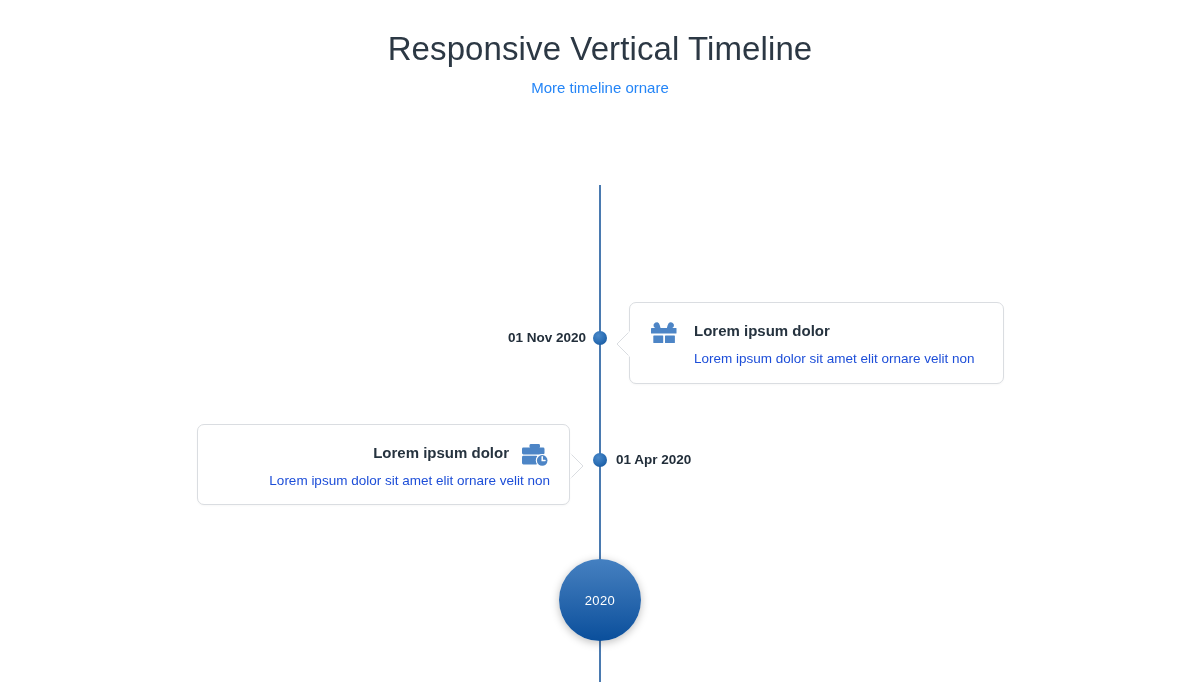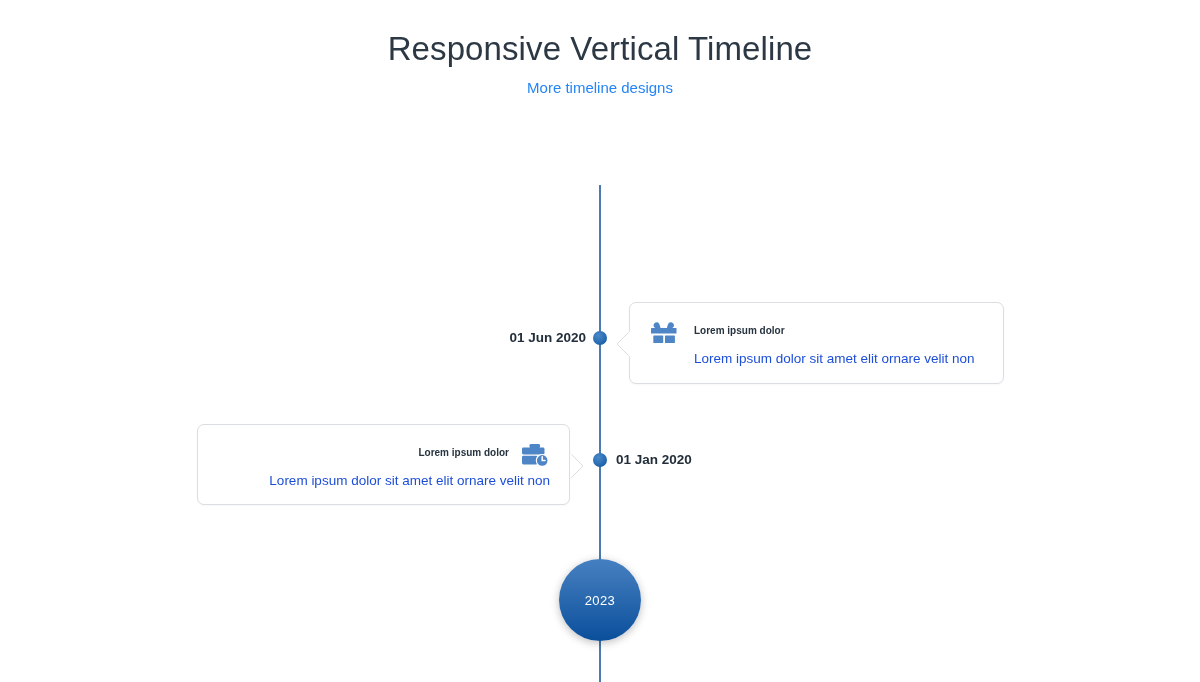--- a/index.html
+++ b/index.html
@@ -132,21 +132,21 @@
   .card-icon {
     width: 30px;
     height: 26px;
     flex: 0 0 auto;
     margin-top: 1px;
   }
   .card-icon.left-side  { margin-right: 15px; }
   .card-icon.right-side { margin-left: 11px; order: 2; }
 
   .card-title {
-    font-size: 10px;
+    font-size: 15px;
     font-weight: bold;
     color: #26333f;
     line-height: 22px;
     margin: 0;
   }
   .card-desc {
     font-size: 13.5px;
     color: #1d4ed8;
     line-height: 20px;
     margin: 2px 0 0 0;
@@ -164,26 +164,26 @@
   .notch-right { left: 616px; top: 331px; }
   .notch-left  { left: 570px; top: 453px; }
 </style>
 </head>
 <body>
 
 <div class="page">
 
   <h1 class="page-title">Responsive Vertical Timeline</h1>
 
-  <a href="#" class="subtitle-link">More timeline designs</a>
+  <a href="#" class="subtitle-link">More timeline ornare</a>
 
   <div class="timeline-line"></div>
 
 
-  <div class="date-label date-left-of-line">01 Jun 2020</div>
+  <div class="date-label date-left-of-line">01 Nov 2020</div>
 
   <div class="tl-dot dot-1"></div>
 
   <svg class="notch notch-right" viewBox="0 0 14 26">
     <path d="M13.5 0.5 L1 13 L13.5 25.5" fill="#ffffff" stroke="#dadde1" stroke-width="1"></path>
     <line x1="13.5" y1="0.5" x2="13.5" y2="25.5" stroke="#ffffff" stroke-width="2"></line>
   </svg>
 
   <div class="tl-card card-right">
     <div class="card-row">
@@ -194,21 +194,21 @@
         <rect x="4.3" y="14.4" width="9.9" height="7.6" rx="0.6" fill="#4d85c6"></rect>
         <rect x="16.0" y="14.4" width="9.9" height="7.6" rx="0.6" fill="#4d85c6"></rect>
       </svg>
       <div>
         <p class="card-title">Lorem ipsum dolor</p>
       </div>
     </div>
     <p class="card-desc">Lorem ipsum dolor sit amet elit ornare velit non</p>
   </div>
 
-  <div class="date-label date-right-of-line">01 Jan 2020</div>
+  <div class="date-label date-right-of-line">01 Apr 2020</div>
 
   <div class="tl-dot dot-2"></div>
 
   <svg class="notch notch-left" viewBox="0 0 14 26">
     <path d="M0.5 0.5 L13 13 L0.5 25.5" fill="#ffffff" stroke="#dadde1" stroke-width="1"></path>
     <line x1="0.5" y1="0.5" x2="0.5" y2="25.5" stroke="#ffffff" stroke-width="2"></line>
   </svg>
 
   <div class="tl-card card-left">
     <div class="card-row rtl">
@@ -221,16 +221,16 @@
         <path d="M22.2 13.8 L22.2 17.6 L25.0 17.6" stroke="#ffffff" stroke-width="1.5" fill="none" stroke-linecap="round"></path>
       </svg>
       <div>
         <p class="card-title">Lorem ipsum dolor</p>
       </div>
     </div>
     <p class="card-desc">Lorem ipsum dolor sit amet elit ornare velit non</p>
   </div>
 
   <div class="endpoint-circle endpoint-year">
-    <span>2023</span>
+    <span>2020</span>
   </div>
 
 </div>
 
 </body></html>

